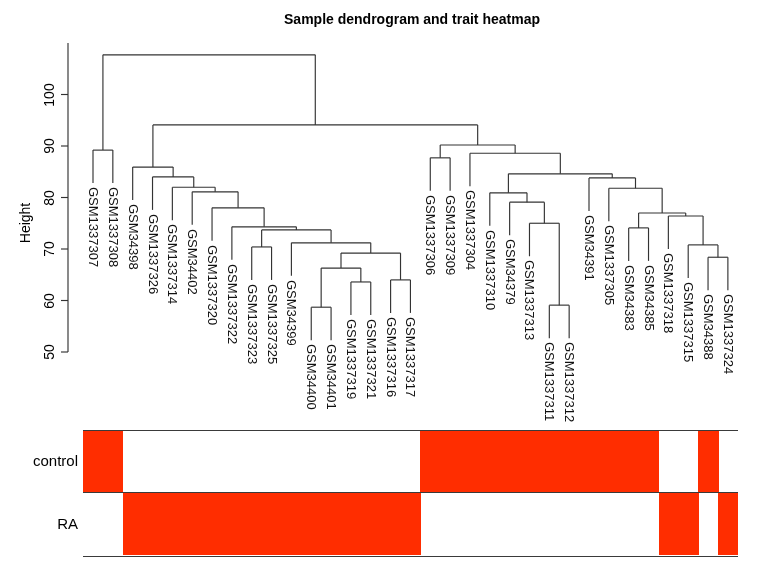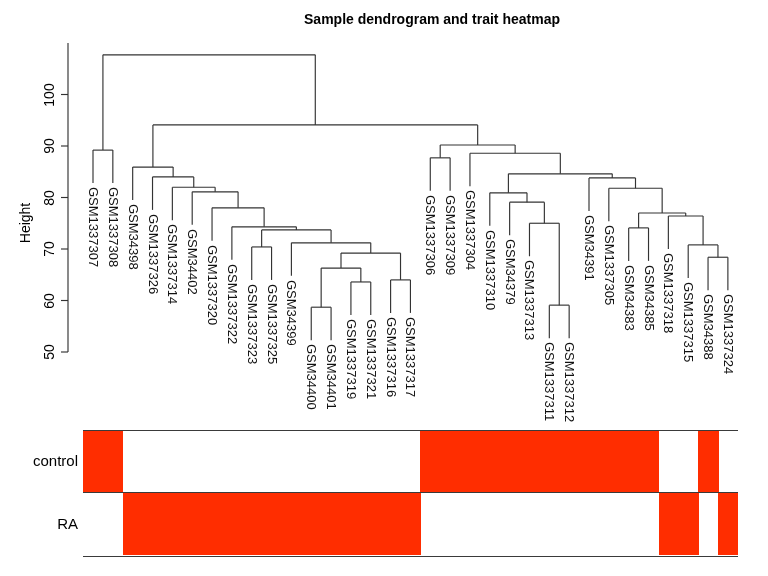--- a/index.html
+++ b/index.html
@@ -6,21 +6,21 @@
   #figure{
     position:relative;
     width:768px;height:576px;
     background:#ffffff;
     font-family:"Liberation Sans", sans-serif;
     overflow:hidden;
   }
   #chart-title{
     position:absolute;top:11px;left:412px;
     transform:translateX(-50%);
-    font-size:14px;font-weight:bold;color:#000;white-space:nowrap;margin-left:20px;
+    font-size:14px;font-weight:bold;color:#000;white-space:nowrap;
   }
   #axis-title{
     position:absolute;left:25px;top:223px;
     transform:translate(-50%,-50%) rotate(-90deg);
     font-size:14px;color:#000;white-space:nowrap;
   }
   .tick-label{
     position:absolute;
     transform:translate(-50%,-50%) rotate(-90deg);
     font-size:14px;color:#000;white-space:nowrap;

